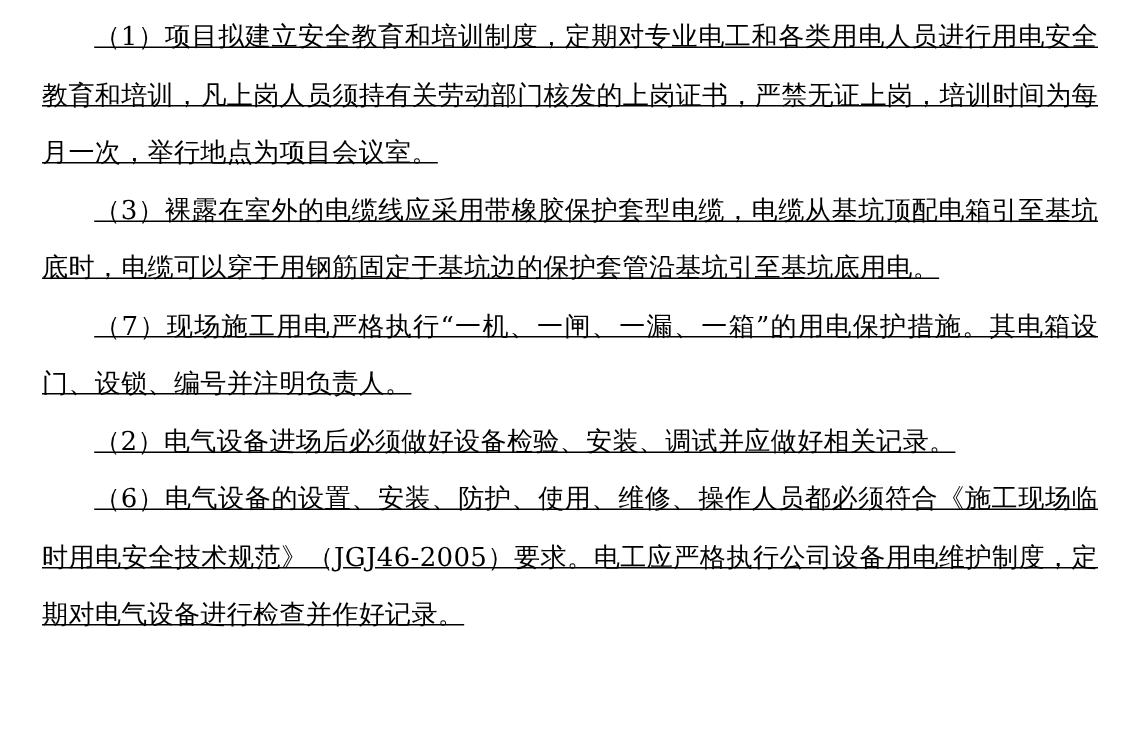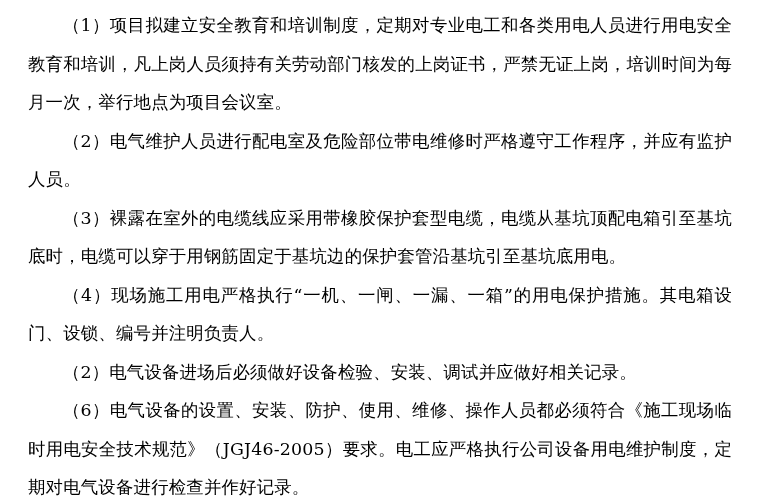--- a/index.html
+++ b/index.html
@@ -24,25 +24,25 @@
   .para {
     font-size: 17.4px;
     line-height: 38.5px;
     text-align: justify;
     text-justify: inter-ideograph;
     text-indent: 2em;
     margin: 0;
     letter-spacing: 0.2px;
     white-space: normal;
     word-break: break-all;
+    text-decoration: underline;
   }
 </style>
 </head>
 <body>
 
 <div class="page">
   <p class="para">（1）项目拟建立安全教育和培训制度，定期对专业电工和各类用电人员进行用电安全教育和培训，凡上岗人员须持有关劳动部门核发的上岗证书，严禁无证上岗，培训时间为每月一次，举行地点为项目会议室。</p>
-  <p class="para">（2）电气维护人员进行配电室及危险部位带电维修时严格遵守工作程序，并应有监护人员。</p>
   <p class="para">（3）裸露在室外的电缆线应采用带橡胶保护套型电缆，电缆从基坑顶配电箱引至基坑底时，电缆可以穿于用钢筋固定于基坑边的保护套管沿基坑引至基坑底用电。</p>
-  <p class="para">（4）现场施工用电严格执行“一机、一闸、一漏、一箱”的用电保护措施。其电箱设门、设锁、编号并注明负责人。</p>
+  <p class="para">（7）现场施工用电严格执行“一机、一闸、一漏、一箱”的用电保护措施。其电箱设门、设锁、编号并注明负责人。</p>
   <p class="para">（2）电气设备进场后必须做好设备检验、安装、调试并应做好相关记录。</p>
   <p class="para">（6）电气设备的设置、安装、防护、使用、维修、操作人员都必须符合《施工现场临时用电安全技术规范》（JGJ46-2005）要求。电工应严格执行公司设备用电维护制度，定期对电气设备进行检查并作好记录。</p>
 </div>
 
 </body></html>

